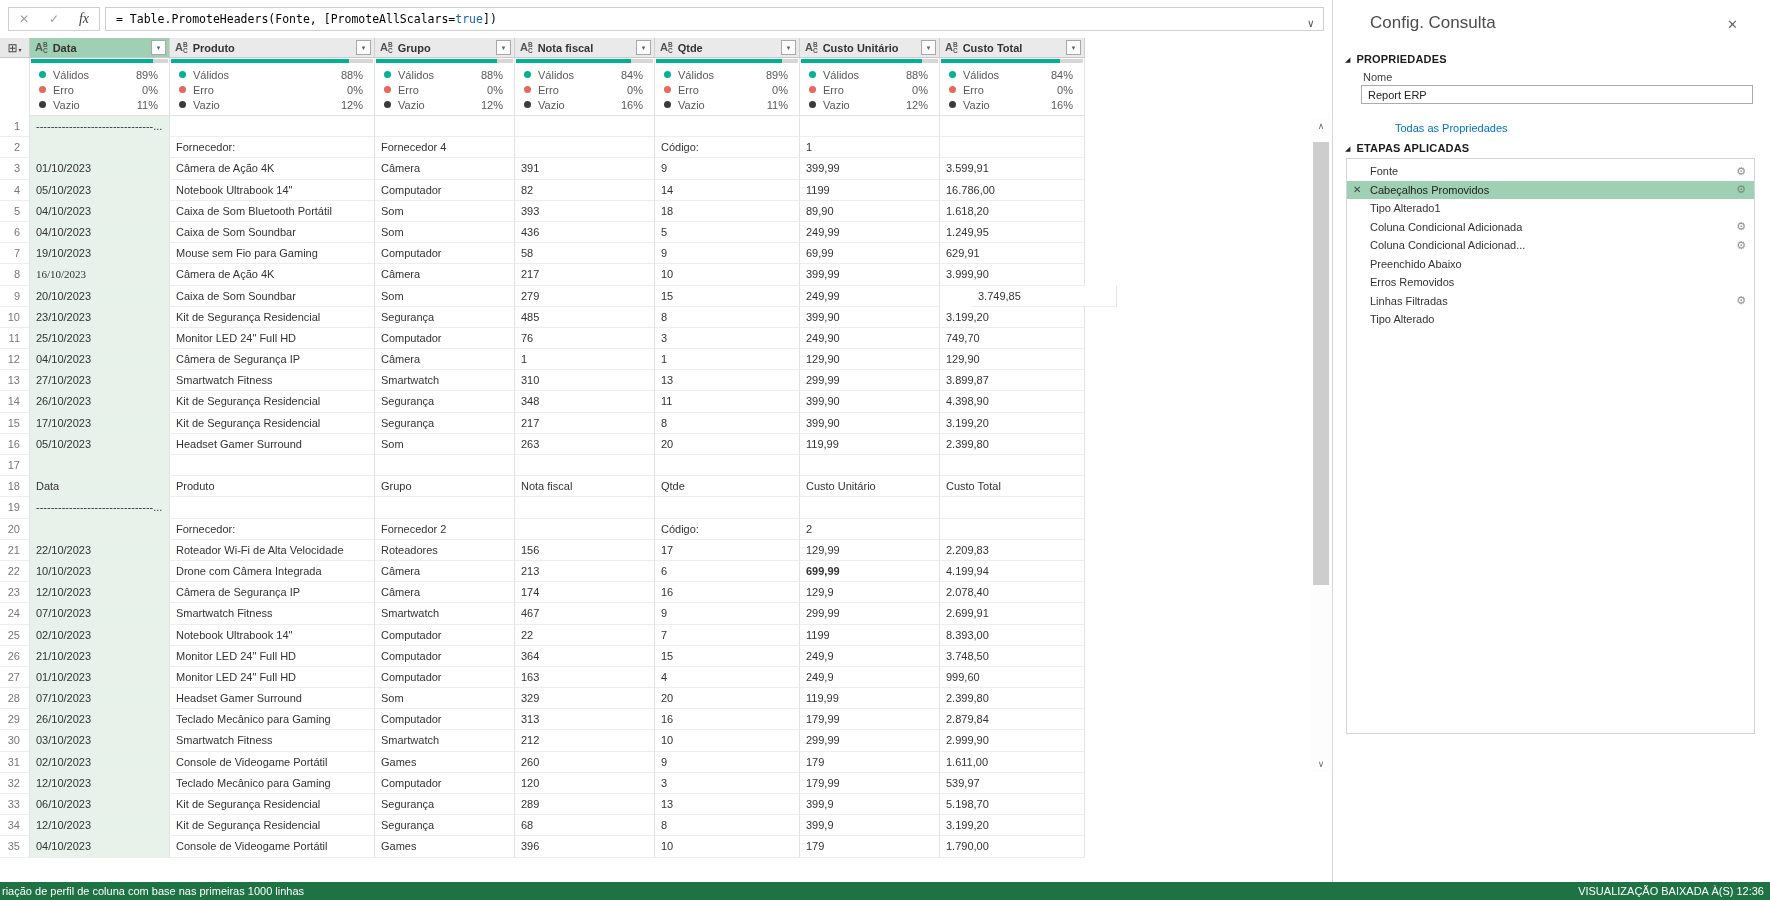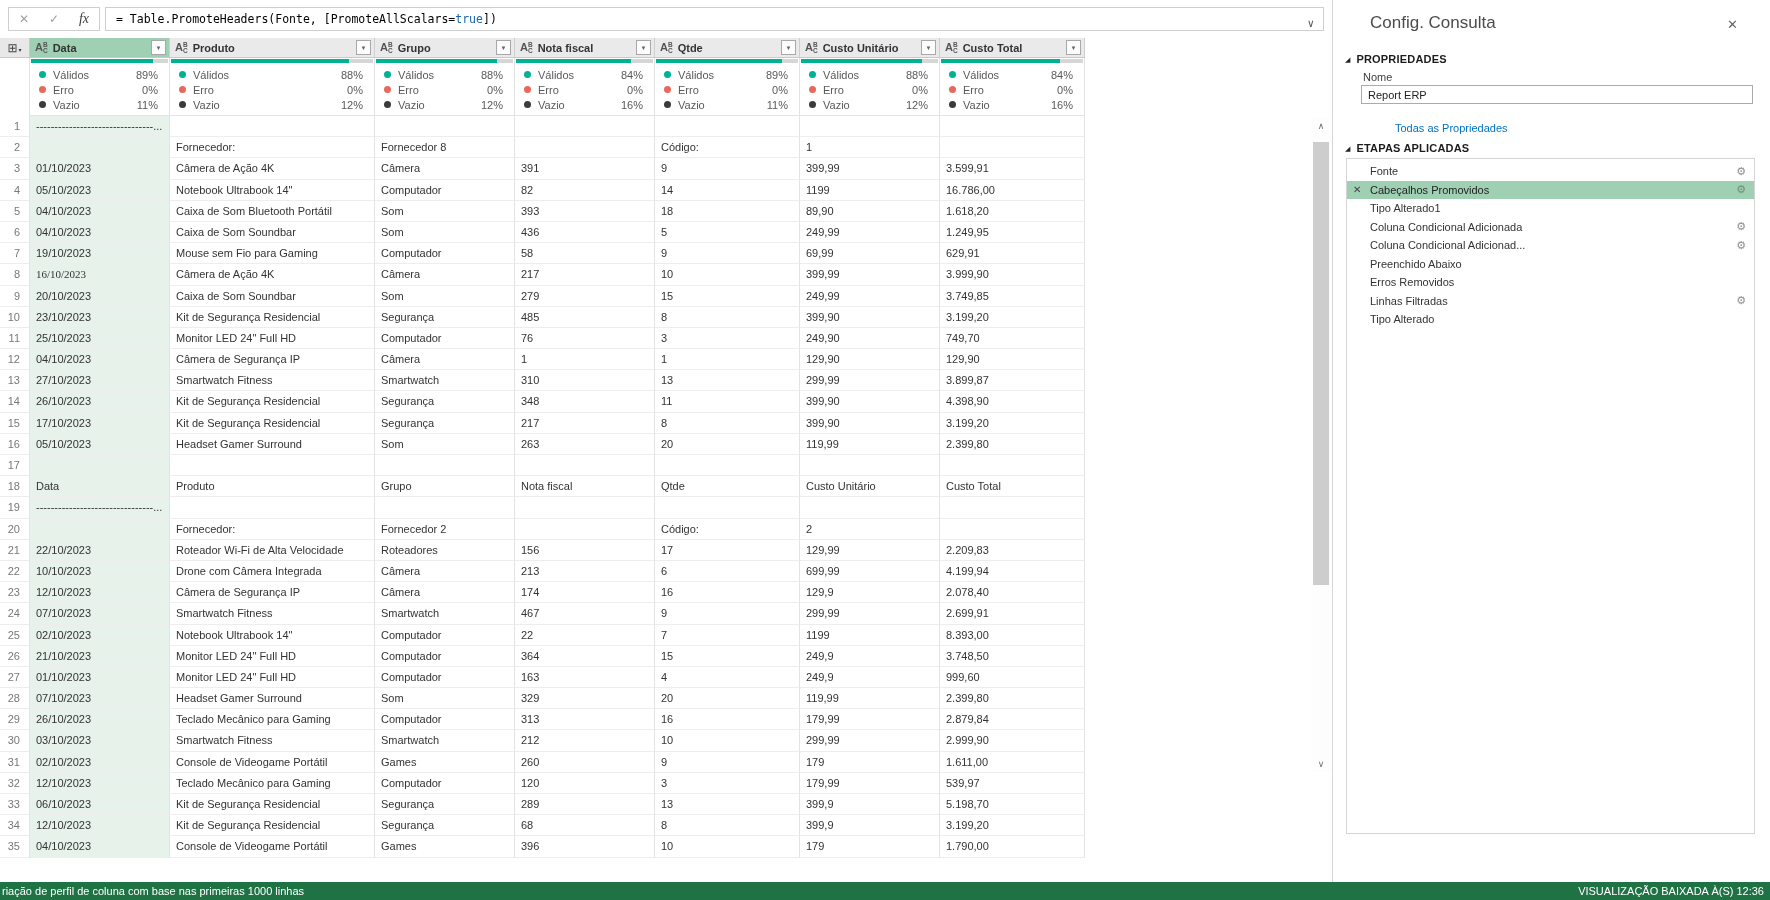--- a/index.html
+++ b/index.html
@@ -71,21 +71,21 @@
   .panel-close{position:absolute;right:32px;top:17px;color:#666;font-size:13px;}
   .section-hdr{position:absolute;left:12px;display:flex;align-items:center;gap:6px;}
   .sec-tri{color:#222;font-size:7px;line-height:7px;}
   .sec-label{font-weight:bold;color:#1c1c1c;font-size:11px;letter-spacing:.2px;}
   .props-hdr{top:53px;} .steps-hdr{top:142px;}
   .name-label{position:absolute;left:30px;top:71px;color:#404040;}
   .name-input{position:absolute;left:28px;top:85px;width:392px;height:19px;border:1px solid #ababab;
               box-sizing:border-box;padding:0 6px;font-family:"Liberation Sans",sans-serif;
               font-size:11px;color:#222;background:#fff;}
   .all-props{position:absolute;left:30px;top:122px;color:#0072c6;cursor:pointer;margin-left:32px;}
-  .steps-box{position:absolute;left:13px;top:158px;width:409px;height:676px;border:1px solid #d4d4d4;
+  .steps-box{position:absolute;left:13px;top:158px;width:409px;height:576px;border:1px solid #d4d4d4;
              box-sizing:border-box;padding-top:3px;background:#fff;}
   .step{height:18.5px;display:flex;align-items:center;padding:0 8px 0 6px;color:#333;box-sizing:border-box;}
   .step.selected{background:#9fd0b3;color:#1e1e1e;}
   .step-del{width:17px;min-width:17px;color:#444;font-size:10px;}
   .step-name{flex:1;white-space:nowrap;overflow:hidden;}
   .step-gear{color:#8f8f8f;font-size:11px;}
   .step.selected .step-gear{color:#6f8f7d;}
 
   
   .status-bar{position:absolute;left:0;top:882px;width:1770px;height:30px;background:#1f7244;color:#fff;}
@@ -365,21 +365,21 @@
           <div class="cell" style="width: 140px; min-width: 140px;"></div>
           <div class="cell" style="width: 140px; min-width: 140px;"></div>
           <div class="cell" style="width: 145px; min-width: 145px;"></div>
           <div class="cell" style="width: 140px; min-width: 140px;"></div>
           <div class="cell" style="width: 145px; min-width: 145px;"></div>
         </div>
         <div class="data-row">
           <div class="rownum">2</div>
           <div class="cell selcol" style="width: 140px; min-width: 140px;"></div>
           <div class="cell" style="width: 205px; min-width: 205px;">Fornecedor:</div>
-          <div class="cell" style="width: 140px; min-width: 140px;">Fornecedor 8</div>
+          <div class="cell" style="width: 140px; min-width: 140px;">Fornecedor 4</div>
           <div class="cell" style="width: 140px; min-width: 140px;"></div>
           <div class="cell" style="width: 145px; min-width: 145px;">Código:</div>
           <div class="cell" style="width: 140px; min-width: 140px;">1</div>
           <div class="cell" style="width: 145px; min-width: 145px;"></div>
         </div>
         <div class="data-row">
           <div class="rownum">3</div>
           <div class="cell selcol" style="width: 140px; min-width: 140px;">01/10/2023</div>
           <div class="cell" style="width: 205px; min-width: 205px;">Câmera de Ação 4K</div>
           <div class="cell" style="width: 140px; min-width: 140px;">Câmera</div>
@@ -439,21 +439,21 @@
           <div class="cell" style="width: 145px; min-width: 145px;">3.999,90</div>
         </div>
         <div class="data-row">
           <div class="rownum">9</div>
           <div class="cell selcol" style="width: 140px; min-width: 140px;">20/10/2023</div>
           <div class="cell" style="width: 205px; min-width: 205px;">Caixa de Som Soundbar</div>
           <div class="cell" style="width: 140px; min-width: 140px;">Som</div>
           <div class="cell" style="width: 140px; min-width: 140px;">279</div>
           <div class="cell" style="width: 145px; min-width: 145px;">15</div>
           <div class="cell" style="width: 140px; min-width: 140px;">249,99</div>
-          <div class="cell" style="width: 145px; min-width: 145px;">3.749,85</div>
+          <div class="cell" style="width: 145px; min-width: 145px; margin-left: 32px;">3.749,85</div>
         </div>
         <div class="data-row">
           <div class="rownum">10</div>
           <div class="cell selcol" style="width: 140px; min-width: 140px;">23/10/2023</div>
           <div class="cell" style="width: 205px; min-width: 205px;">Kit de Segurança Residencial</div>
           <div class="cell" style="width: 140px; min-width: 140px;">Segurança</div>
           <div class="cell" style="width: 140px; min-width: 140px;">485</div>
           <div class="cell" style="width: 145px; min-width: 145px;">8</div>
           <div class="cell" style="width: 140px; min-width: 140px;">399,90</div>
           <div class="cell" style="width: 145px; min-width: 145px;">3.199,20</div>
@@ -568,21 +568,21 @@
           <div class="cell" style="width: 140px; min-width: 140px;">129,99</div>
           <div class="cell" style="width: 145px; min-width: 145px;">2.209,83</div>
         </div>
         <div class="data-row">
           <div class="rownum">22</div>
           <div class="cell selcol" style="width: 140px; min-width: 140px;">10/10/2023</div>
           <div class="cell" style="width: 205px; min-width: 205px;">Drone com Câmera Integrada</div>
           <div class="cell" style="width: 140px; min-width: 140px;">Câmera</div>
           <div class="cell" style="width: 140px; min-width: 140px;">213</div>
           <div class="cell" style="width: 145px; min-width: 145px;">6</div>
-          <div class="cell" style="width: 140px; min-width: 140px;">699,99</div>
+          <div class="cell" style="width: 140px; min-width: 140px; font-weight: bold;">699,99</div>
           <div class="cell" style="width: 145px; min-width: 145px;">4.199,94</div>
         </div>
         <div class="data-row">
           <div class="rownum">23</div>
           <div class="cell selcol" style="width: 140px; min-width: 140px;">12/10/2023</div>
           <div class="cell" style="width: 205px; min-width: 205px;">Câmera de Segurança IP</div>
           <div class="cell" style="width: 140px; min-width: 140px;">Câmera</div>
           <div class="cell" style="width: 140px; min-width: 140px;">174</div>
           <div class="cell" style="width: 145px; min-width: 145px;">16</div>
           <div class="cell" style="width: 140px; min-width: 140px;">129,9</div>

